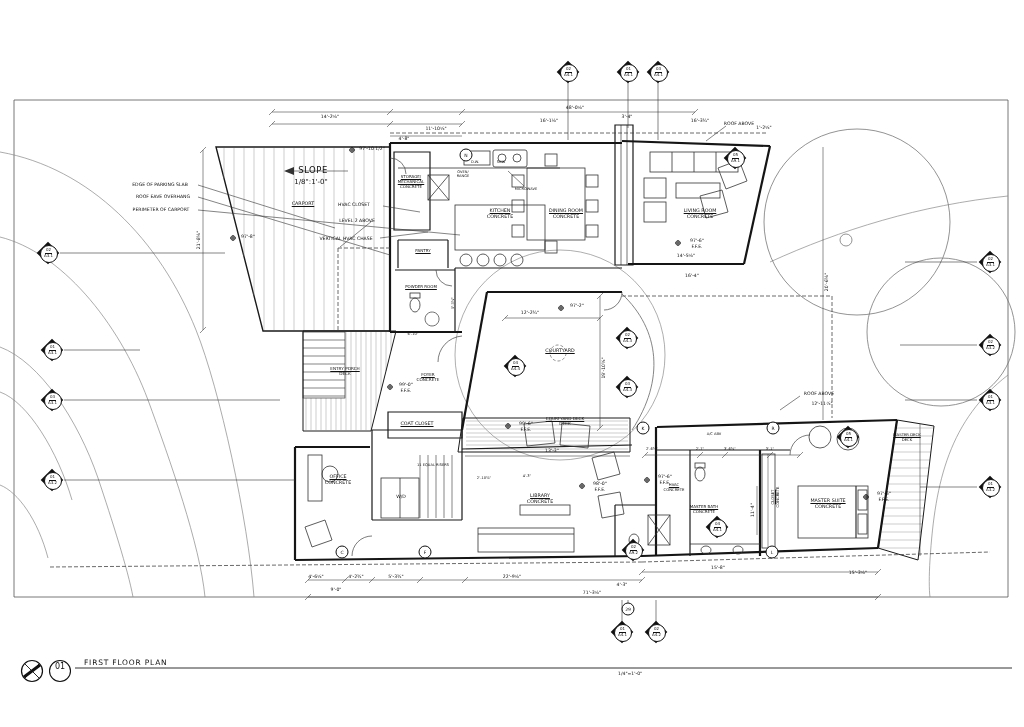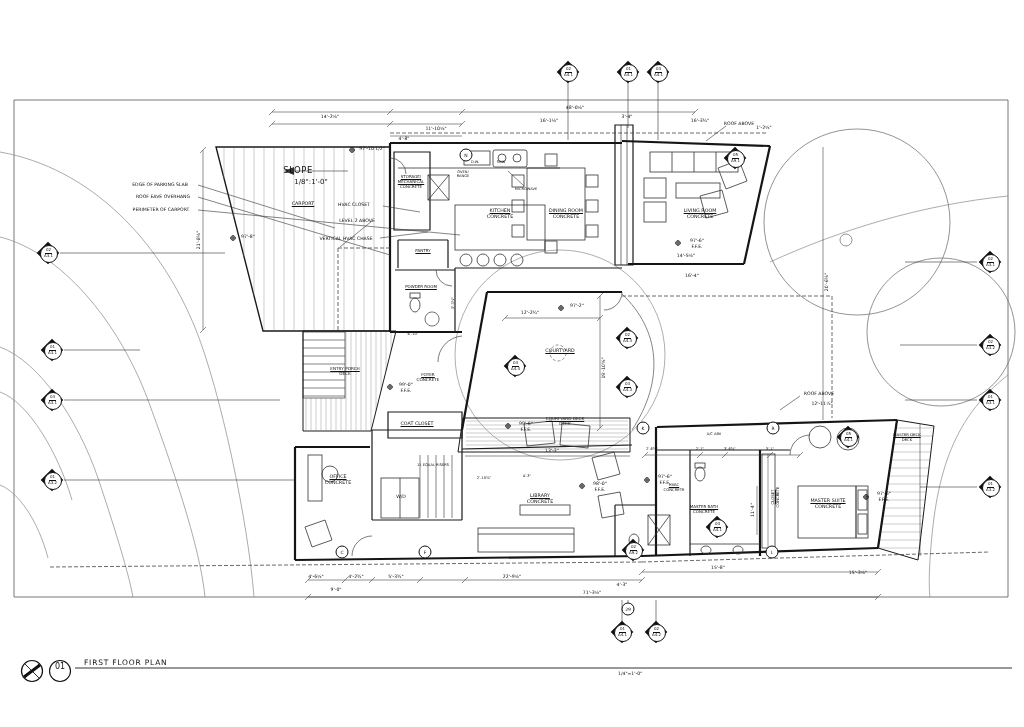--- a/index.html
+++ b/index.html
@@ -323,21 +323,21 @@
       <span>CONCRETE</span>
     </div>
 <div class="room" style="left:907px;top:433px;font-size:3.8px">
       <span class="rn">MASTER DECK</span>
       <span>DECK</span>
     </div>
 
 <div class="t" style="left:160px;top:182px">EDGE OF PARKING SLAB</div>
 <div class="t" style="left:163px;top:194px">ROOF EAVE OVERHANG</div>
 <div class="t" style="left:161px;top:207px">PERIMETER OF CARPORT</div>
-<div class="t s8" style="left:298px;top:165px">SLOPE</div>
+<div class="t s8" style="left:313px;top:165px">SLOPE</div>
 <div class="t s7" style="left:311px;top:178px">1/8":1'-0"</div>
 <div class="t" style="left:354px;top:202px">HVAC CLOSET</div>
 <div class="t" style="left:357px;top:218px">LEVEL 2 ABOVE</div>
 <div class="t" style="left:346px;top:236px">VERTICAL HVAC CHASE</div>
 <div class="t s35" style="left:463px;top:170px">OVEN/
 RANGE</div>
 <div class="t s35" style="left:475px;top:160px">D.W.</div>
 <div class="t s35" style="left:501px;top:160px">SINK</div>
 <div class="t s35" style="left:526px;top:187px">MICROWAVE</div>
 <div class="t" style="left:401px;top:494px">W/D</div>

